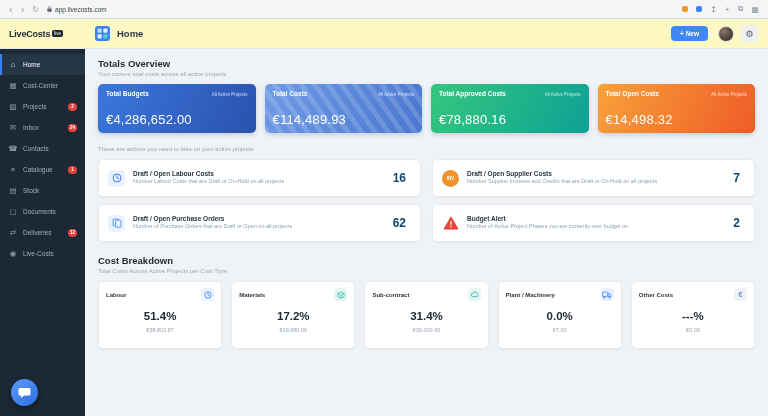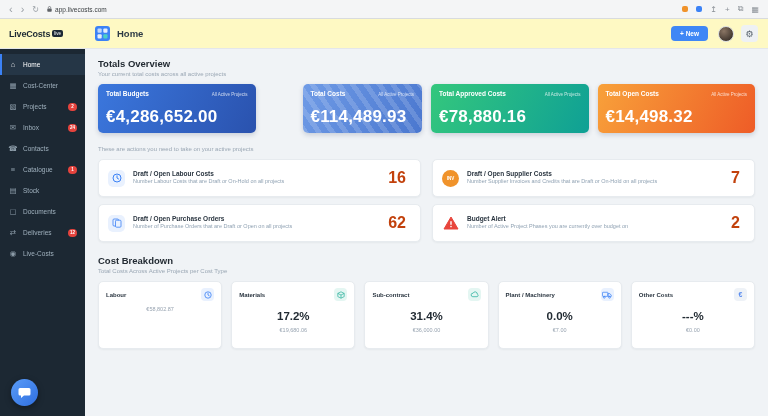--- a/index.html
+++ b/index.html
@@ -47,40 +47,40 @@
   .section-title { font-size: 9.5px; font-weight: bold; color: #232b33; }
   .section-sub { font-size: 6px; color: #9aa7b4; margin: 2px 0 7px 0; }
 
   
   .totals-grid { display: grid; grid-template-columns: repeat(4, 1fr); gap: 9px; margin-bottom: 13px; }
   .t-card { border-radius: 5px; padding: 6px 8px; color: #fff; height: 49px;
     display: flex; flex-direction: column; justify-content: space-between; box-shadow: 0 2px 5px rgba(20,40,80,.18); }
   .t-head { display: flex; justify-content: space-between; align-items: baseline; }
   .t-label { font-size: 6.5px; font-weight: bold; }
   .t-meta { font-size: 4.5px; opacity: .75; white-space: nowrap; }
-  .t-value { font-size: 17px; font-weight: bold; letter-spacing: .2px; }
+  .t-value { font-size: 13px; font-weight: normal; letter-spacing: .2px; }
   .t1 { background: linear-gradient(115deg, #3b77dd, #2a52ae); }
   .t2 { background:
       repeating-linear-gradient(55deg, rgba(255,255,255,.15) 0 5px, rgba(255,255,255,0) 5px 11px),
-      linear-gradient(115deg, #6f9be6, #4a77cf); margin-left: 38px; }
+      linear-gradient(115deg, #6f9be6, #4a77cf); }
   .t3 { background: linear-gradient(115deg, #34c77d, #0fa095); }
   .t4 { background: linear-gradient(115deg, #f8a13a, #ee5c27); }
 
   
   .actions-grid { display: grid; grid-template-columns: 1fr 1fr; gap: 7px 11px; margin-bottom: 13px; }
   .a-card { background: #fff; border: 1px solid #e7ebef; border-radius: 5px; padding: 6px 9px;
     display: flex; align-items: center; gap: 8px; height: 38px; box-shadow: 0 1px 2px rgba(20,30,40,.05); }
   .a-icon { flex: 0 0 17px; height: 17px; border-radius: 5px; display: flex; align-items: center; justify-content: center; }
   .a-icon.blue { background: #e9f1fe; }
   .a-icon.orange { background: #f0932b; border-radius: 50%; color: #fff; font-size: 4.5px; font-weight: bold; }
   .a-icon.plain { background: transparent; }
   .a-text { flex: 1; min-width: 0; }
   .a-title { font-size: 6.5px; font-weight: bold; color: #2a3540; }
   .a-desc { font-size: 5.5px; color: #90a2b3; line-height: 1.35; margin-top: 1px; }
-  .a-count { font-size: 16px; font-weight: bold; color: #c2410c; margin-right: 5px; }
+  .a-count { font-size: 12px; font-weight: bold; color: #0c4a6e; margin-right: 5px; }
 
   
   .breakdown-grid { display: grid; grid-template-columns: repeat(5, 1fr); gap: 9px; }
   .b-card { background: #fff; border: 1px solid #e7ebef; border-radius: 5px; padding: 6px 7px;
     height: 68px; display: flex; flex-direction: column; box-shadow: 0 1px 2px rgba(20,30,40,.05); }
   .b-head { display: flex; justify-content: space-between; align-items: center; }
   .b-title { font-size: 6px; font-weight: bold; color: #2a3540; }
   .b-icon { width: 13px; height: 13px; border-radius: 4px; display: flex; align-items: center; justify-content: center; font-size: 7px; }
   .b-icon.blue { background: #e9f1fe; color: #3b82f6; }
   .b-icon.teal { background: #e4f6f2; color: #1aab96; }
@@ -288,20 +288,21 @@
         <div class="b-card">
           <div class="b-head">
             <span class="b-title">Labour</span>
             <span class="b-icon blue">
               <svg width="8" height="8" viewBox="0 0 10 10">
                   <circle cx="5" cy="5" r="4" fill="none" stroke="#3b82f6" stroke-width="1"></circle>
                   <path d="M5 2.8 V5 L6.6 6" stroke="#3b82f6" stroke-width="1" fill="none" stroke-linecap="round"></path>
                 </svg>
             </span>
           </div>
+          <div class="b-percent">51.4%</div>
           <div class="b-amount">€58,802.87</div>
         </div>
 
         <div class="b-card">
           <div class="b-head">
             <span class="b-title">Materials</span>
             <span class="b-icon teal">
               <svg width="8" height="8" viewBox="0 0 10 10">
                   <path d="M5 1 L9 3 V7 L5 9 L1 7 V3 Z" fill="none" stroke="#1aab96" stroke-width="0.8"></path>
                   <path d="M1 3 L5 5 L9 3 M5 5 V9" stroke="#1aab96" stroke-width="0.8" fill="none"></path>

